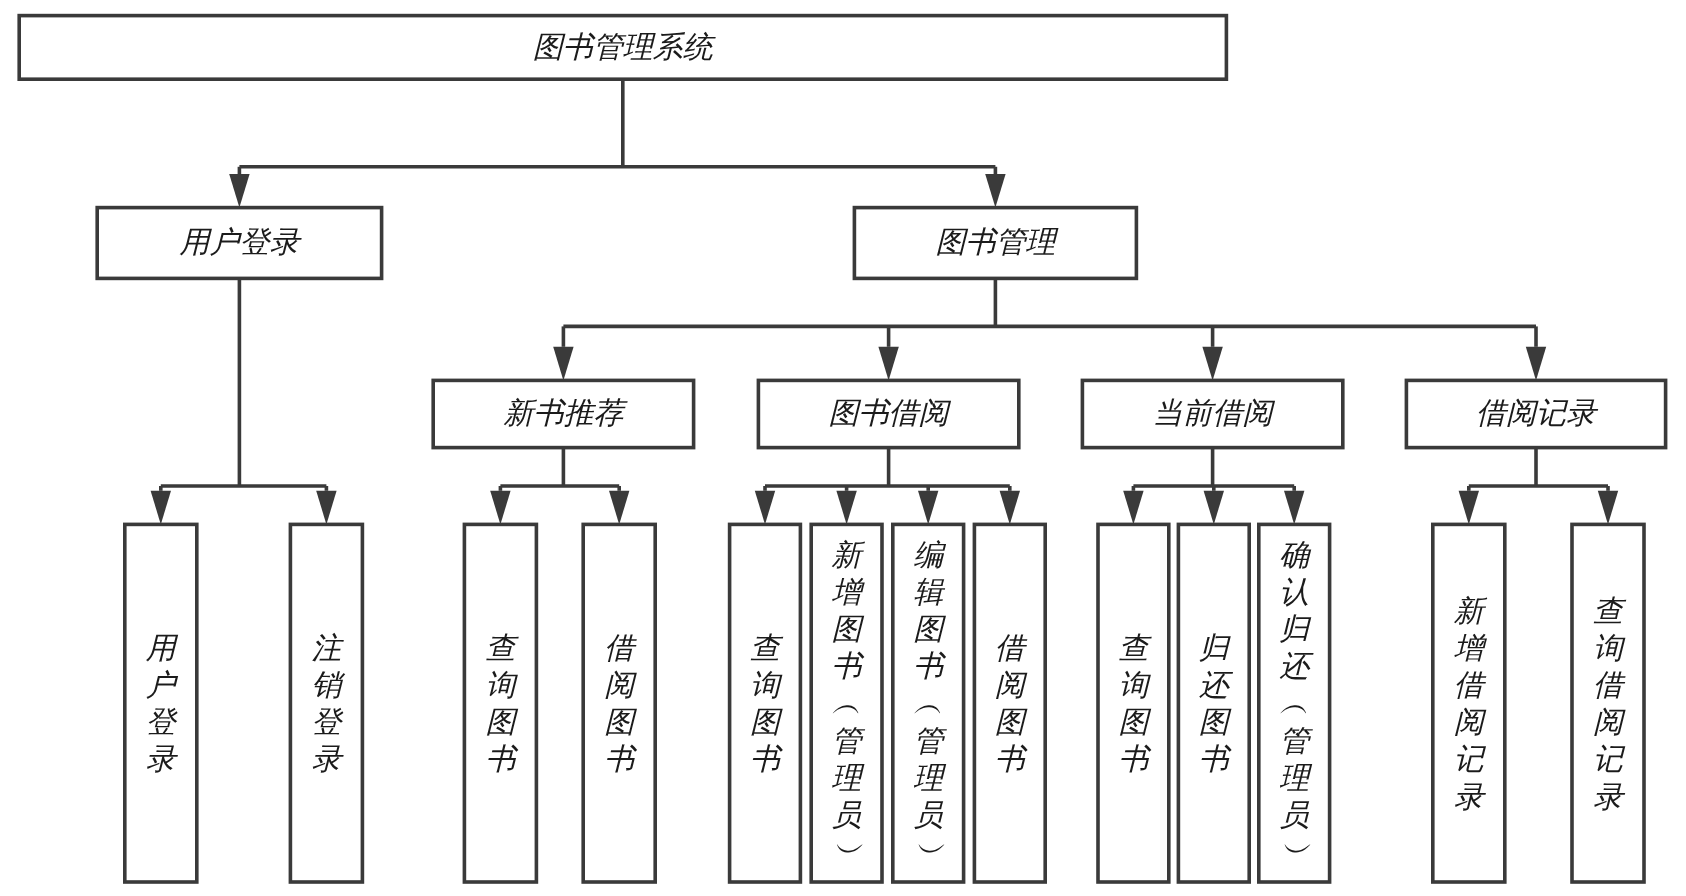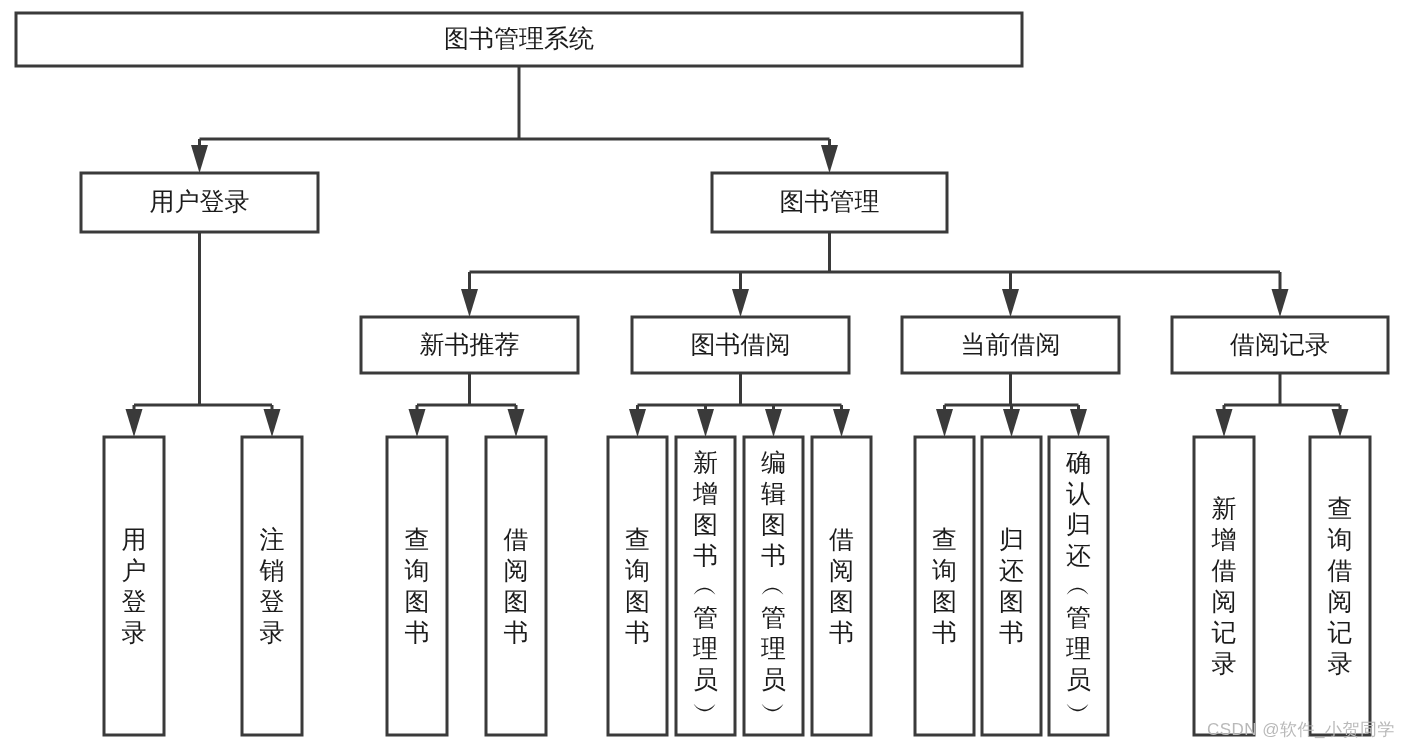--- a/index.html
+++ b/index.html
@@ -14,20 +14,21 @@
     position: relative;
     overflow: hidden;
     font-family: "Liberation Sans", "DejaVu Sans", sans-serif;
   }
   #diagram-root {
     position: absolute;
     left: 0;
     top: 0;
     width: 1405px;
     height: 747px;
+    font-style: italic;
   }
   svg.flow {
     display: block;
     width: 1405px;
     height: 747px;
   }
   .node-rect {
     fill: #ffffff;
     stroke: #3a3a3a;
     stroke-width: 3;
@@ -216,14 +217,13 @@
         <g>
           <rect class="node-rect" x="1194" y="437" width="60" height="298"></rect>
           <text class="node-label-vertical" x="1224" y="517.18"><tspan x="1224" dy="0">新</tspan><tspan x="1224" dy="31">增</tspan><tspan x="1224" dy="31">借</tspan><tspan x="1224" dy="31">阅</tspan><tspan x="1224" dy="31">记</tspan><tspan x="1224" dy="31">录</tspan></text>
         </g>
         <g>
           <rect class="node-rect" x="1310" y="437" width="60" height="298"></rect>
           <text class="node-label-vertical" x="1340" y="517.18"><tspan x="1340" dy="0">查</tspan><tspan x="1340" dy="31">询</tspan><tspan x="1340" dy="31">借</tspan><tspan x="1340" dy="31">阅</tspan><tspan x="1340" dy="31">记</tspan><tspan x="1340" dy="31">录</tspan></text>
         </g>
       </g>
   </svg>
-  <div class="watermark">CSDN @软件_小贺同学</div>
 </div>
 
 </body></html>

